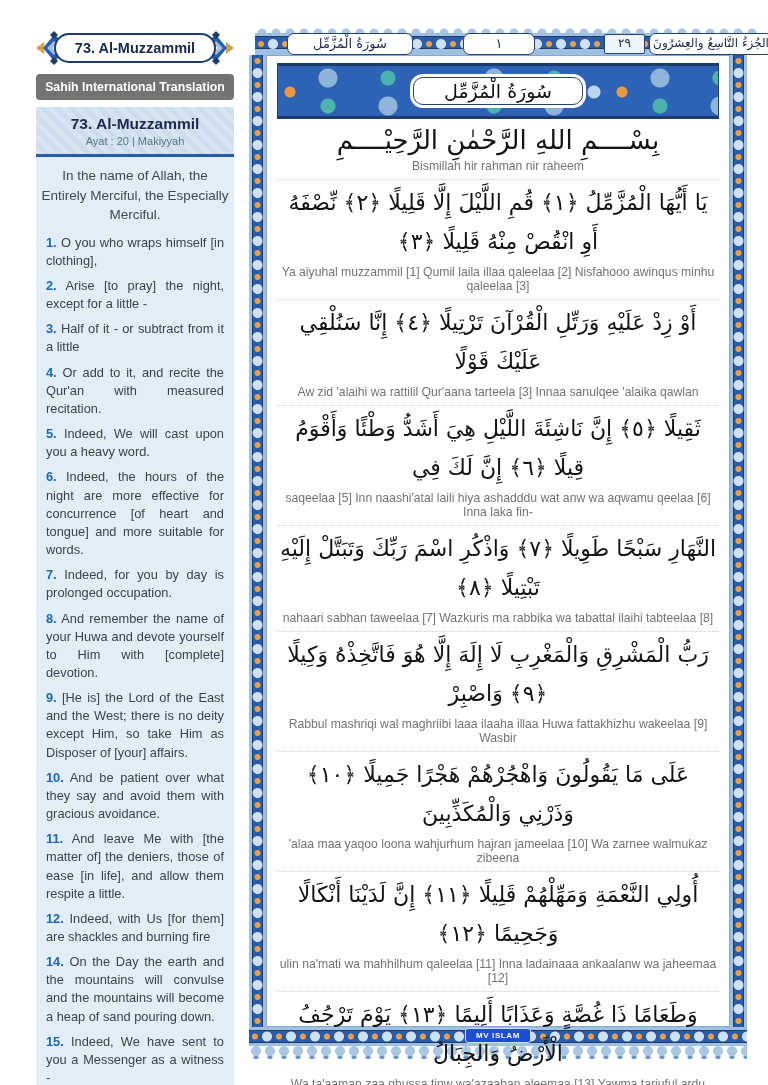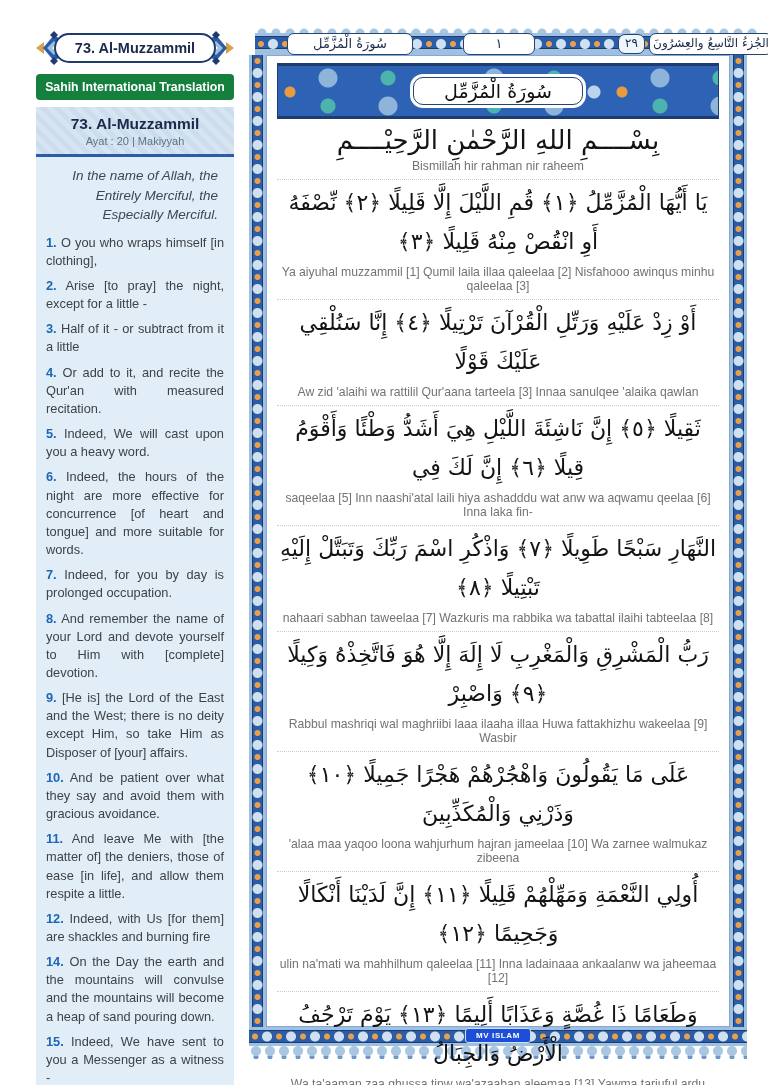--- a/index.html
+++ b/index.html
@@ -9,31 +9,31 @@
   
   .sidebar { position:absolute; left:36px; top:30px; width:198px; }
 
   .banner { position:relative; display:flex; align-items:center; height:36px; }
   .finial { width:24px; height:34px; flex:0 0 auto; }
   .finial.flip { transform:scaleX(-1); }
   .banner-box { flex:1; margin:0 -6px; position:relative; z-index:2; background:#fff;
                 border:2px solid #1d3c6e; border-radius:16px; text-align:center;
                 font-weight:bold; font-size:14.5px; color:#1b2a4a; padding:5px 0; }
 
-  .translation-bar { margin-top:8px; background:#15803d; color:#fff; font-weight:bold;
+  .translation-bar { margin-top:8px; background:#737373; color:#fff; font-weight:bold;
                      font-size:12.3px; text-align:center; padding:6px 2px; border-radius:4px; }
 
   .panel { margin-top:7px; background:#e2eef7; padding-bottom:10px; }
   .panel-header { background:#ccdeee; border-bottom:3px solid #2b5ca8; text-align:center;
                   padding:8px 4px 7px;
                   background-image:repeating-linear-gradient(45deg, rgba(255,255,255,.22) 0 5px, rgba(0,0,0,0) 5px 10px); }
   .panel-title { font-weight:bold; font-size:15.5px; color:#1b2a4a; }
   .panel-meta { font-size:11px; color:#5b7288; margin-top:2px; }
-  .intro { font-style:italic; font-size:13.5px; color:#3c4852; text-align:right;
-           line-height:1.45; padding:9px 16px 9px; }
+  .intro { font-size:13.5px; color:#3c4852; text-align:center;
+           line-height:1.45; padding:9px 4px 9px; }
   .verse { font-size:12.8px; color:#3c4247; line-height:1.42; text-align:justify;
            margin:0 10px 7px; }
   .vnum { color:#1b66b5; font-weight:bold; }
 
   
   .page { position:absolute; left:249px; top:30px; width:498px; height:1032px; }
 
   .border-h {
     background:
       radial-gradient(circle at 6px 50%, #e9a04b 2.5px, rgba(0,0,0,0) 3.5px) 0 0/24px 100%,
@@ -42,22 +42,22 @@
   }
   .top-band { position:absolute; top:3px; left:6px; right:-14px; height:22px; }
   .top-band::before { content:""; position:absolute; left:0; right:0; top:-7px; height:7px;
       background: radial-gradient(circle at 7px 7px, #a9c6e2 4px, rgba(0,0,0,0) 5px) 0 0/14px 7px repeat-x; }
 
   .tab { position:absolute; top:0; height:22px; background:#fff; border:1.5px solid #24456f;
          border-radius:7px; text-align:center; font-size:13px; line-height:19px;
          color:#1b2a4a; font-family:"DejaVu Sans", sans-serif; }
   .surah-tab { left:32px; width:126px; }
   .num-tab   { left:208px; width:72px; }
-  .juz-num-box { position:absolute; top:1px; right:116px; width:27px; height:20px;
-                 background:#eef5fb; border:1.5px solid #24456f; border-radius:7px;
+  .juz-num-box { position:absolute; top:1px; right:116px; width:41px; height:20px;
+                 background:#eef5fb; border:1.5px solid #24456f; border-radius:2px;
                  text-align:center; font-size:12px; line-height:17px; color:#1b2a4a;
                  font-family:"DejaVu Sans", sans-serif; }
   .juz-tab { right:-12px; width:124px; font-size:12px; }
 
   .frame { position:absolute; top:25px; left:0; right:0; bottom:16px; }
   .border-v { position:absolute; top:0; bottom:19px; width:17px;
     background:
       radial-gradient(circle at 50% 6px, #e9a04b 2.5px, rgba(0,0,0,0) 3.5px) 0 0/100% 24px,
       radial-gradient(circle at 50% 18px, #cfe0f0 4.5px, rgba(0,0,0,0) 5.5px) 0 0/100% 24px,
       linear-gradient(90deg, #9fc0e0 0 3px, #1d3c6e 3px 4px, #2b5ca8 4px 13px, #1d3c6e 13px 14px, #9fc0e0 14px 17px);
@@ -131,21 +131,21 @@
     </div>
     <div class="intro">In the name of Allah, the Entirely Merciful, the Especially Merciful.</div>
 
     <p class="verse"><span class="vnum">1.</span> <span>O you who wraps himself [in clothing],</span></p>
     <p class="verse"><span class="vnum">2.</span> <span>Arise [to pray] the night, except for a little -</span></p>
     <p class="verse"><span class="vnum">3.</span> <span>Half of it - or subtract from it a little</span></p>
     <p class="verse"><span class="vnum">4.</span> <span>Or add to it, and recite the Qur'an with measured recitation.</span></p>
     <p class="verse"><span class="vnum">5.</span> <span>Indeed, We will cast upon you a heavy word.</span></p>
     <p class="verse"><span class="vnum">6.</span> <span>Indeed, the hours of the night are more effective for concurrence [of heart and tongue] and more suitable for words.</span></p>
     <p class="verse"><span class="vnum">7.</span> <span>Indeed, for you by day is prolonged occupation.</span></p>
-    <p class="verse"><span class="vnum">8.</span> <span>And remember the name of your Lord and devote yourself to Him with [complete] devotion.</span></p>
+    <p class="verse"><span class="vnum">8.</span> <span>And remember the name of your Huwa and devote yourself to Him with [complete] devotion.</span></p>
     <p class="verse"><span class="vnum">9.</span> <span>[He is] the Lord of the East and the West; there is no deity except Him, so take Him as Disposer of [your] affairs.</span></p>
     <p class="verse"><span class="vnum">10.</span> <span>And be patient over what they say and avoid them with gracious avoidance.</span></p>
     <p class="verse"><span class="vnum">11.</span> <span>And leave Me with [the matter of] the deniers, those of ease [in life], and allow them respite a little.</span></p>
     <p class="verse"><span class="vnum">12.</span> <span>Indeed, with Us [for them] are shackles and burning fire</span></p>
     <p class="verse"><span class="vnum">14.</span> <span>On the Day the earth and the mountains will convulse and the mountains will become a heap of sand pouring down.</span></p>
     <p class="verse"><span class="vnum">15.</span> <span>Indeed, We have sent to you a Messenger as a witness -</span></p>
   </div>
 </div>
 
 <div class="page">

